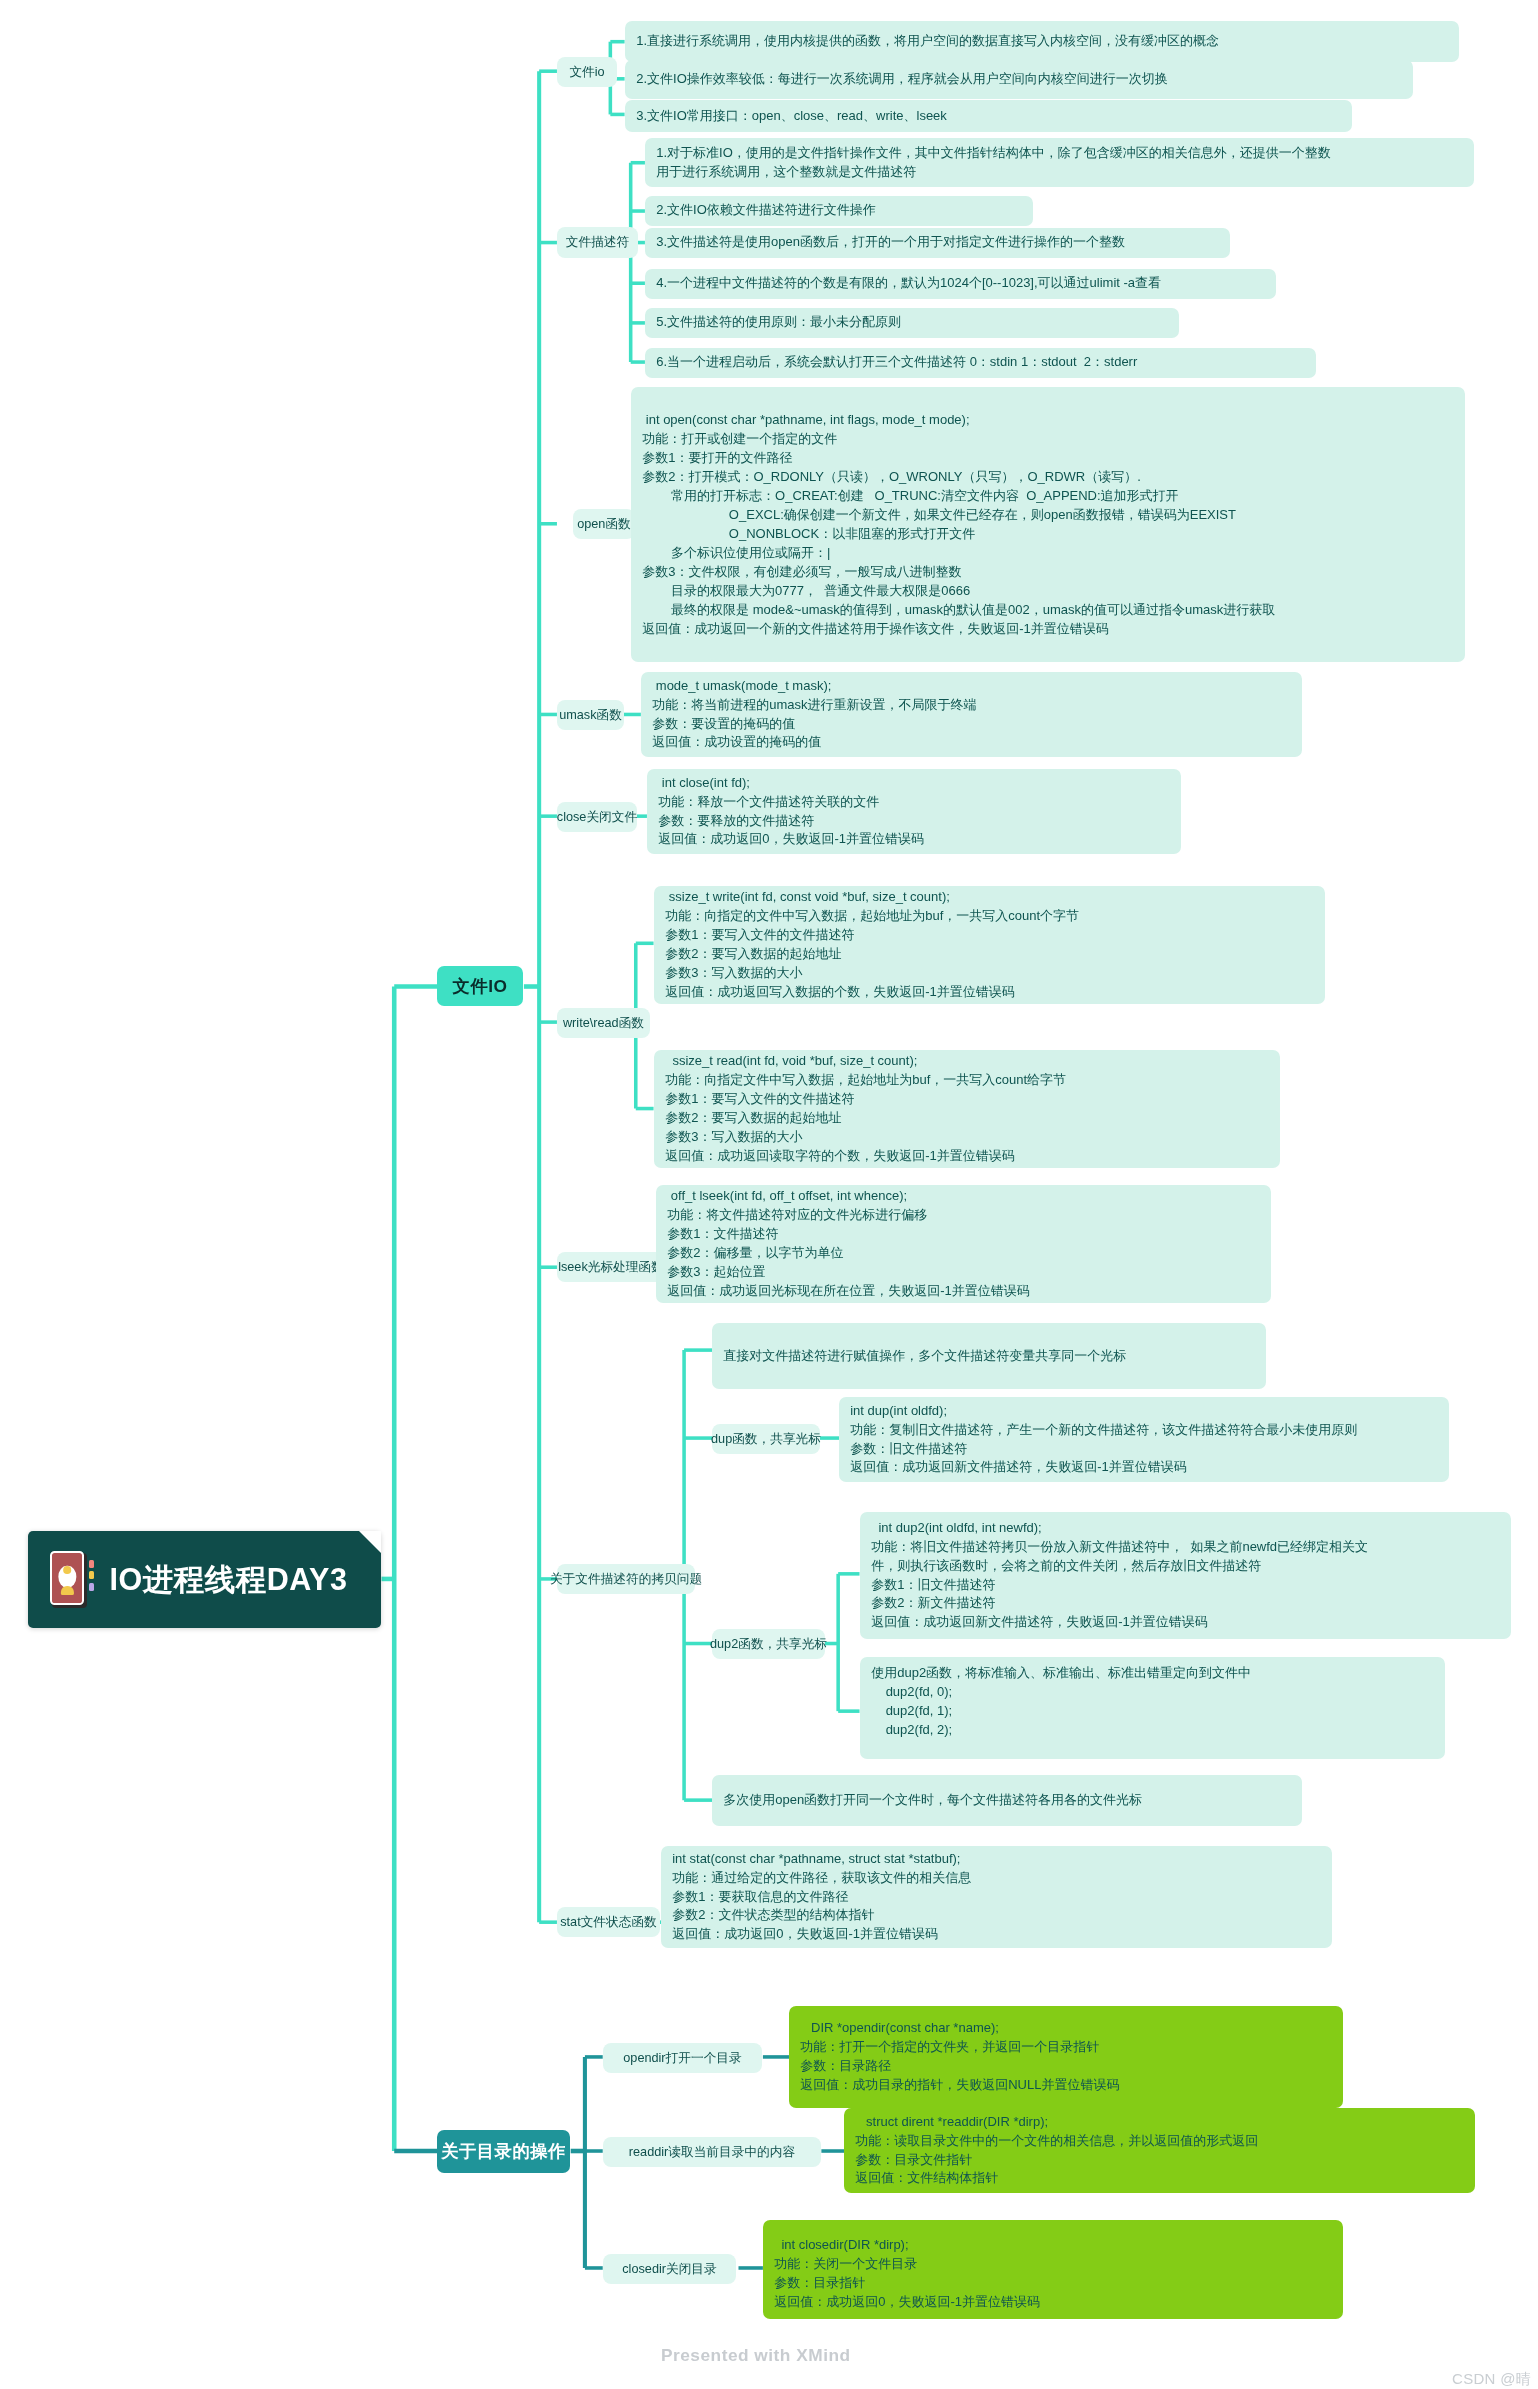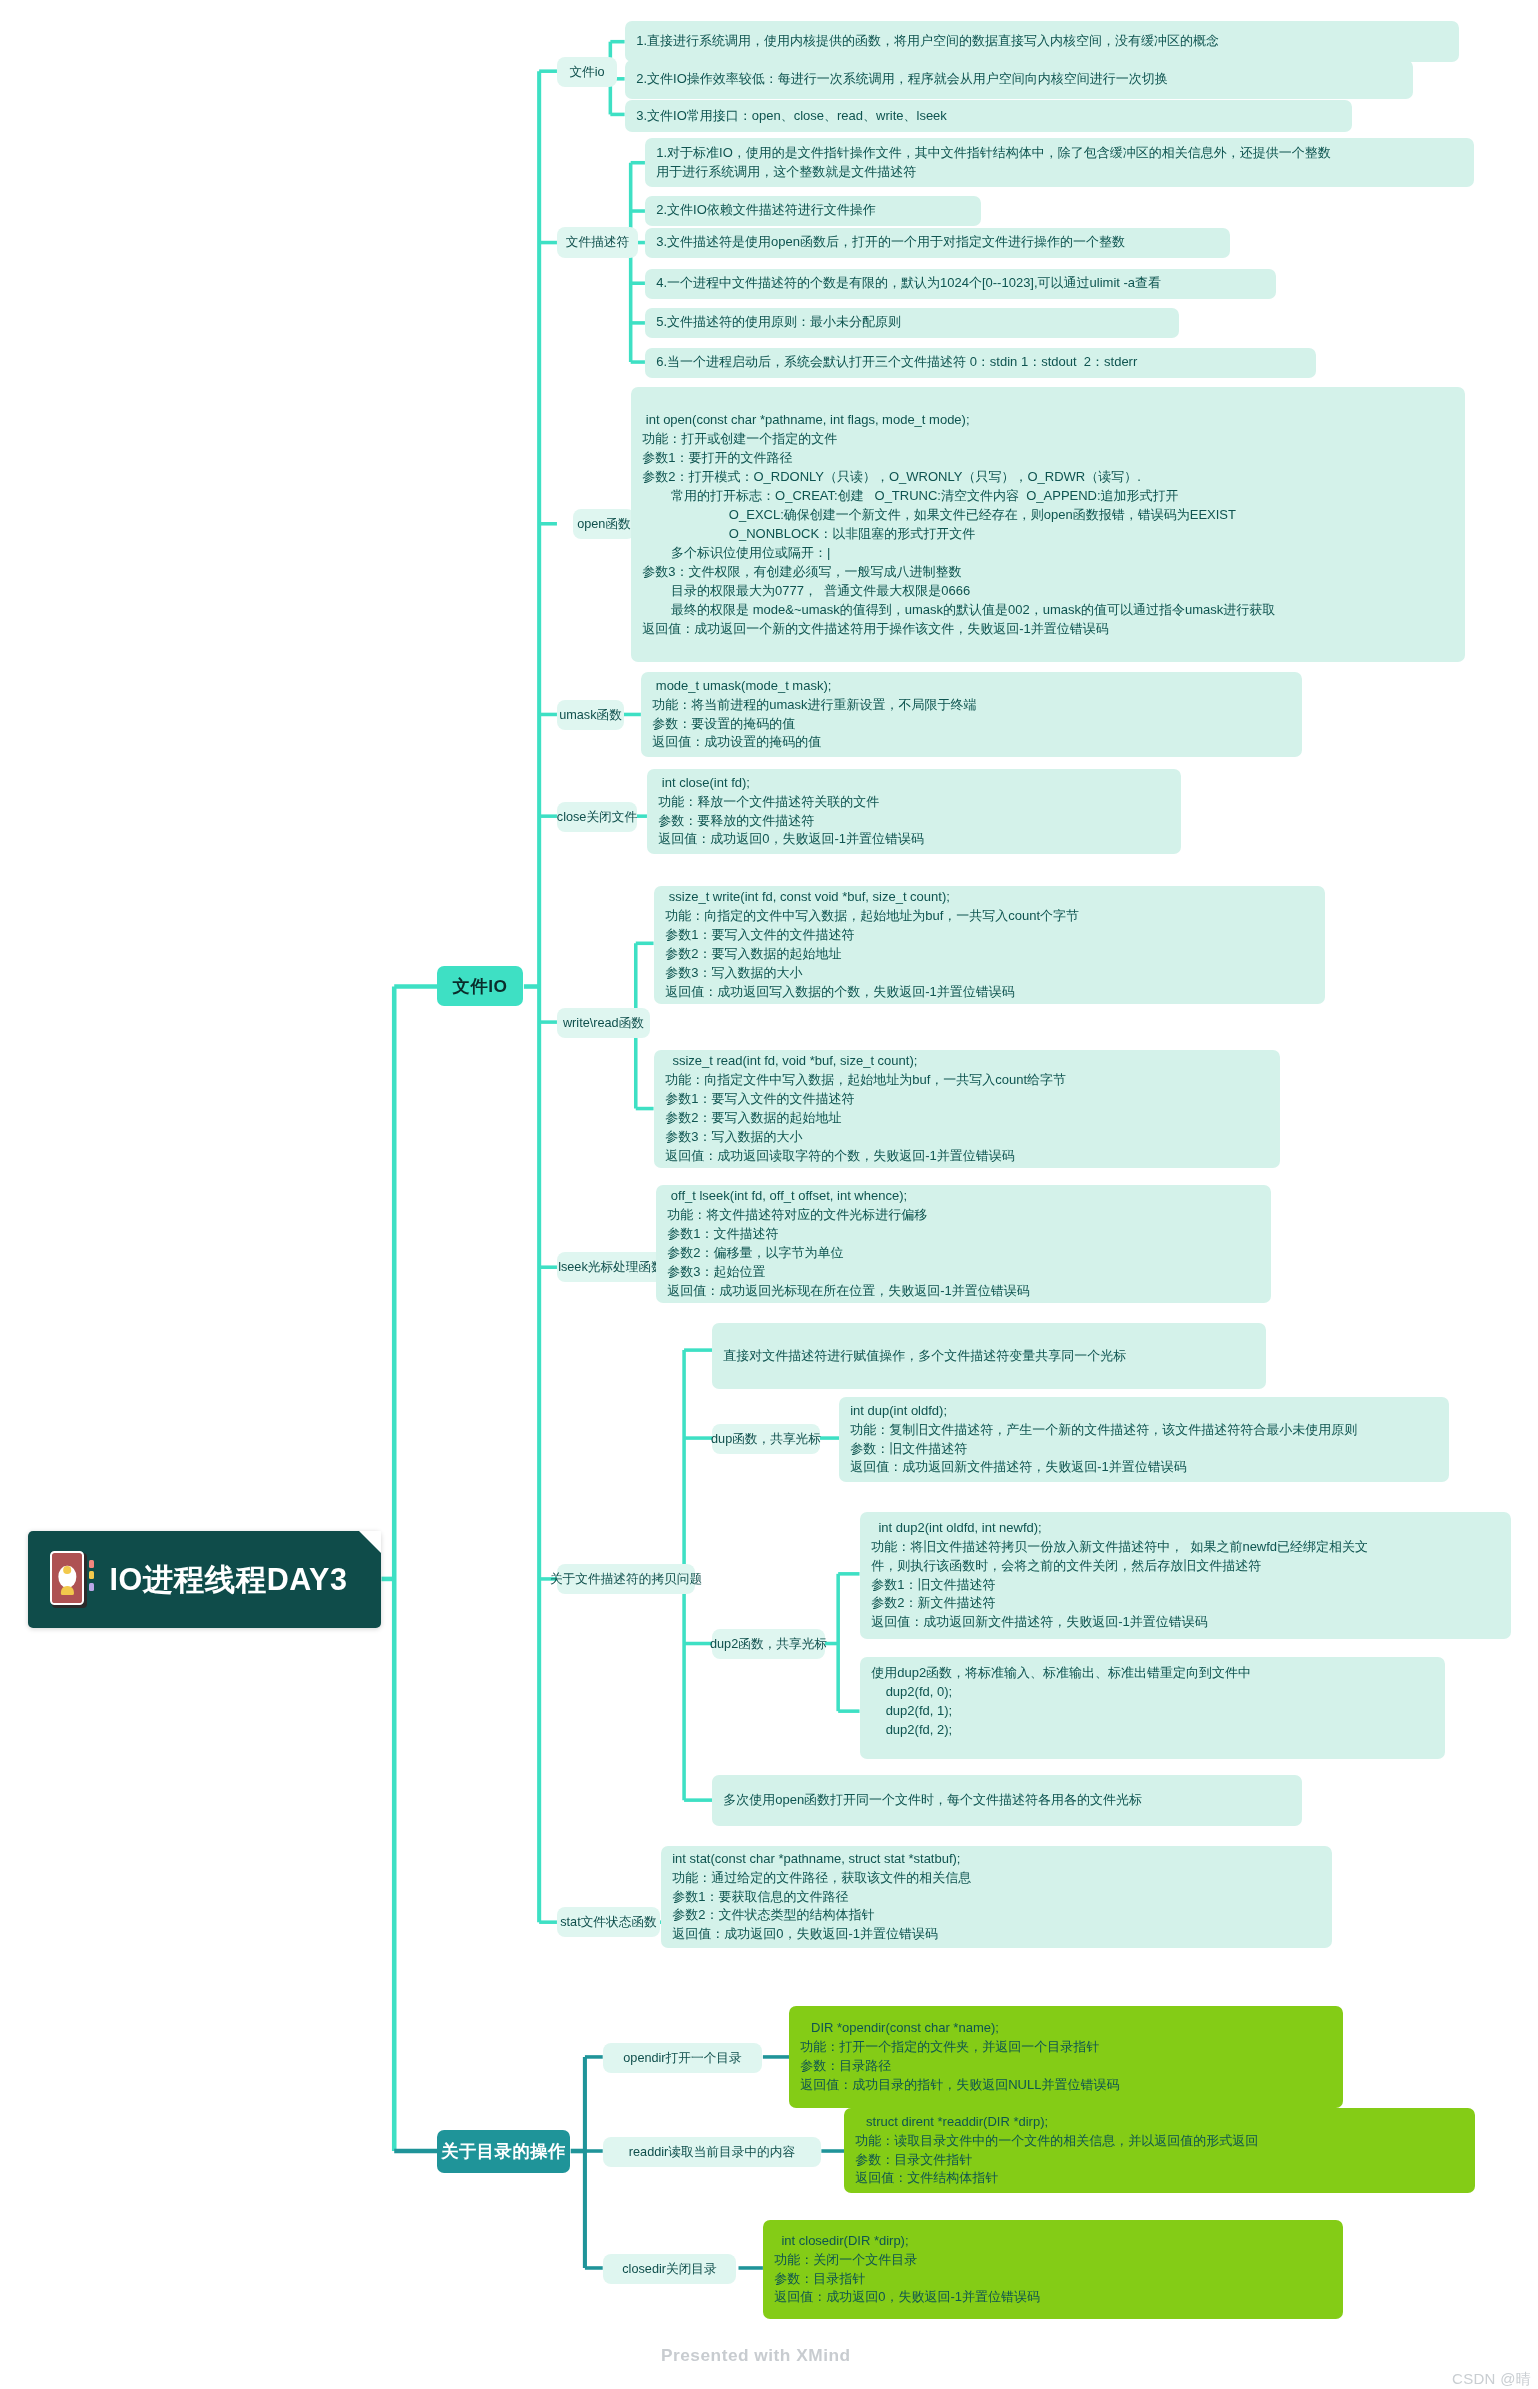--- a/index.html
+++ b/index.html
@@ -238,21 +238,21 @@
     <span>3.文件IO常用接口：open、close、read、write、lseek</span>
   </div>
 
   <div class="node lvl2" style="left:557px; top:227px; width:81px; height:30.5px;">
     <span>文件描述符</span>
   </div>
   <div class="node leaf" style="left:645px; top:138px; width:829px; height:49px;">
     <span>1.对于标准IO，使用的是文件指针操作文件，其中文件指针结构体中，除了包含缓冲区的相关信息外，还提供一个整数
 用于进行系统调用，这个整数就是文件描述符</span>
   </div>
-  <div class="node leaf" style="left:645px; top:196px; width:336px; height:29.5px;text-align:center;">
+  <div class="node leaf" style="left:645px; top:196px; width:388px; height:29.5px;text-align:center;">
     <span>2.文件IO依赖文件描述符进行文件操作</span>
   </div>
   <div class="node leaf" style="left:645px; top:228px; width:585px; height:29.5px;">
     <span>3.文件描述符是使用open函数后，打开的一个用于对指定文件进行操作的一个整数</span>
   </div>
   <div class="node leaf" style="left:645px; top:269px; width:631px; height:29.5px;">
     <span>4.一个进程中文件描述符的个数是有限的，默认为1024个[0--1023],可以通过ulimit -a查看</span>
   </div>
   <div class="node leaf" style="left:645px; top:308px; width:534px; height:29.5px;">
     <span>5.文件描述符的使用原则：最小未分配原则</span>
@@ -397,21 +397,21 @@
   <div class="node leaf pale" style="left:844px; top:2108px; width:631px; height:85px; align-items:center;">
     <span>   struct dirent *readdir(DIR *dirp);
 功能：读取目录文件中的一个文件的相关信息，并以返回值的形式返回
 参数：目录文件指针
 返回值：文件结构体指针</span>
   </div>
 
   <div class="node lvl2" style="left:603px; top:2254px; width:133px; height:29.5px;">
     <span>closedir关闭目录</span>
   </div>
-  <div class="node leaf pale" style="left:763px; top:2220px; width:580px; height:99px; align-items:center;">
+  <div class="node leaf pale" style="left:763px; top:2220px; width:580px; height:99px; align-items:flex-end;">
     <span>  int closedir(DIR *dirp);
 功能：关闭一个文件目录
 参数：目录指针
 返回值：成功返回0，失败返回-1并置位错误码</span>
   </div>
 
   <div class="footer" style="left:661px; top:2345px;">Presented with XMind</div>
   <div class="watermark" style="left:1452px; top:2370px;">CSDN @晴~《91</div>
 
 </div>

